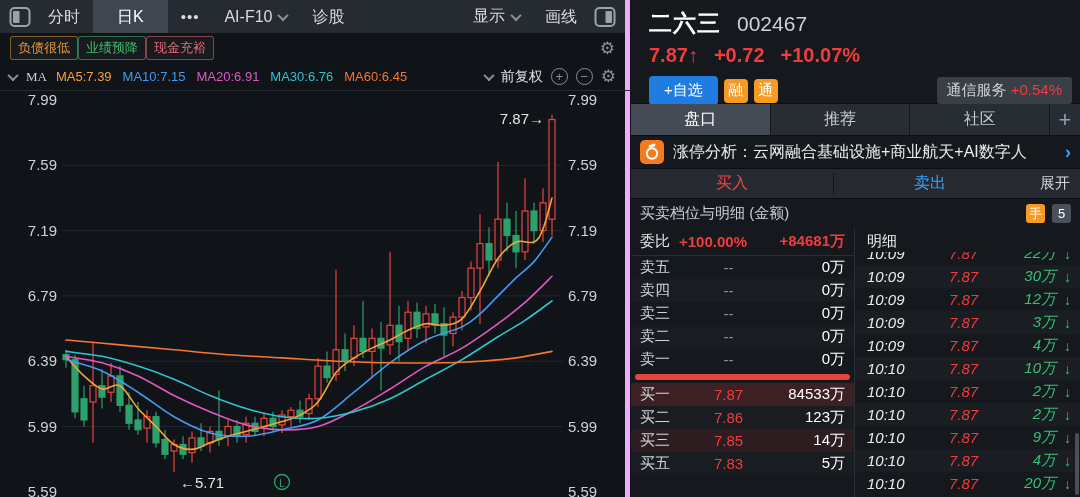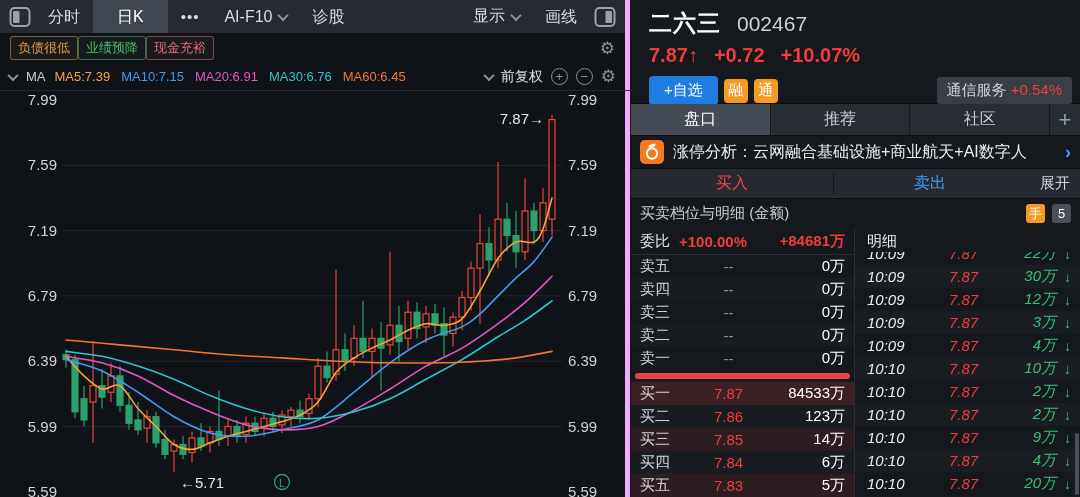--- a/index.html
+++ b/index.html
@@ -13,21 +13,21 @@
   .tb-active { background:#40464f; color:#fff; padding:0 24px; }
   .tb-group { display:flex; align-items:center; gap:7px; padding:0 12px; color:#d8dce1; font-size:16px; height:33px; }
   .push { margin-left:auto; }
   .chev { width:8px; height:8px; border-left:2px solid #8a929c; border-bottom:2px solid #8a929c; transform:rotate(-45deg) translate(1px,-1px); display:inline-block; }
   .panel-ico { display:flex; align-items:center; padding:0 4px; }
   .tagrow { height:30px; display:flex; align-items:center; gap:8px; padding:0 10px; }
   .chip { font-size:13px; padding:2px 7px; border-radius:3px; border:1px solid; background:rgba(255,255,255,0.03); white-space:nowrap; }
   .gear { color:#8a929c; font-size:17px; line-height:1; }
   .tag-gear { margin-left:auto; }
   .marow { height:27px; display:flex; align-items:center; gap:9px; padding:0 9px; font-size:13px; }
-  .ma-label { color:#c9ced4; }
+  .ma-label { color:#c9ced4;font-family:Liberation Serif, serif; }
   .ma-item { white-space:nowrap; }
   .ma-right { margin-left:auto; display:flex; align-items:center; gap:8px; color:#dfe3e8; font-size:14px; }
   .circle-btn { width:17px; height:17px; border:1.5px solid #8a929c; border-radius:50%; color:#8a929c; display:flex; align-items:center; justify-content:center; font-size:13px; line-height:1; }
   #chart { display:block; border-top:1px solid #262b32; }
 
   
   .right { position:absolute; left:631px; top:0; width:449px; height:497px; background:#15181d; }
   .qhead { height:103px; padding:8px 8px 0 18px; }
   .name-row { display:flex; align-items:baseline; gap:16px; }
   .stock-name { font-size:23px; color:#fff; font-weight:700; letter-spacing:1px; }
@@ -386,25 +386,20 @@
               <span class="ob-label">买二</span>
               <span class="ob-price">7.86</span>
               <span class="ob-vol">123万</span>
             </div>
             <div class="ob-row bid">
               <span class="ob-label">买三</span>
               <span class="ob-price">7.85</span>
               <span class="ob-vol">14万</span>
             </div>
             <div class="ob-row bid">
-              <span class="ob-label">买四</span>
-              <span class="ob-price">7.84</span>
-              <span class="ob-vol">6万</span>
-            </div>
-            <div class="ob-row bid">
               <span class="ob-label">买五</span>
               <span class="ob-price">7.83</span>
               <span class="ob-vol">5万</span>
             </div>
           </div>
       </div>
       <div class="col-right">
         <div class="detail-head">明细</div>
         <div class="detail-rows" id="tape">
             <div class="d-row">

